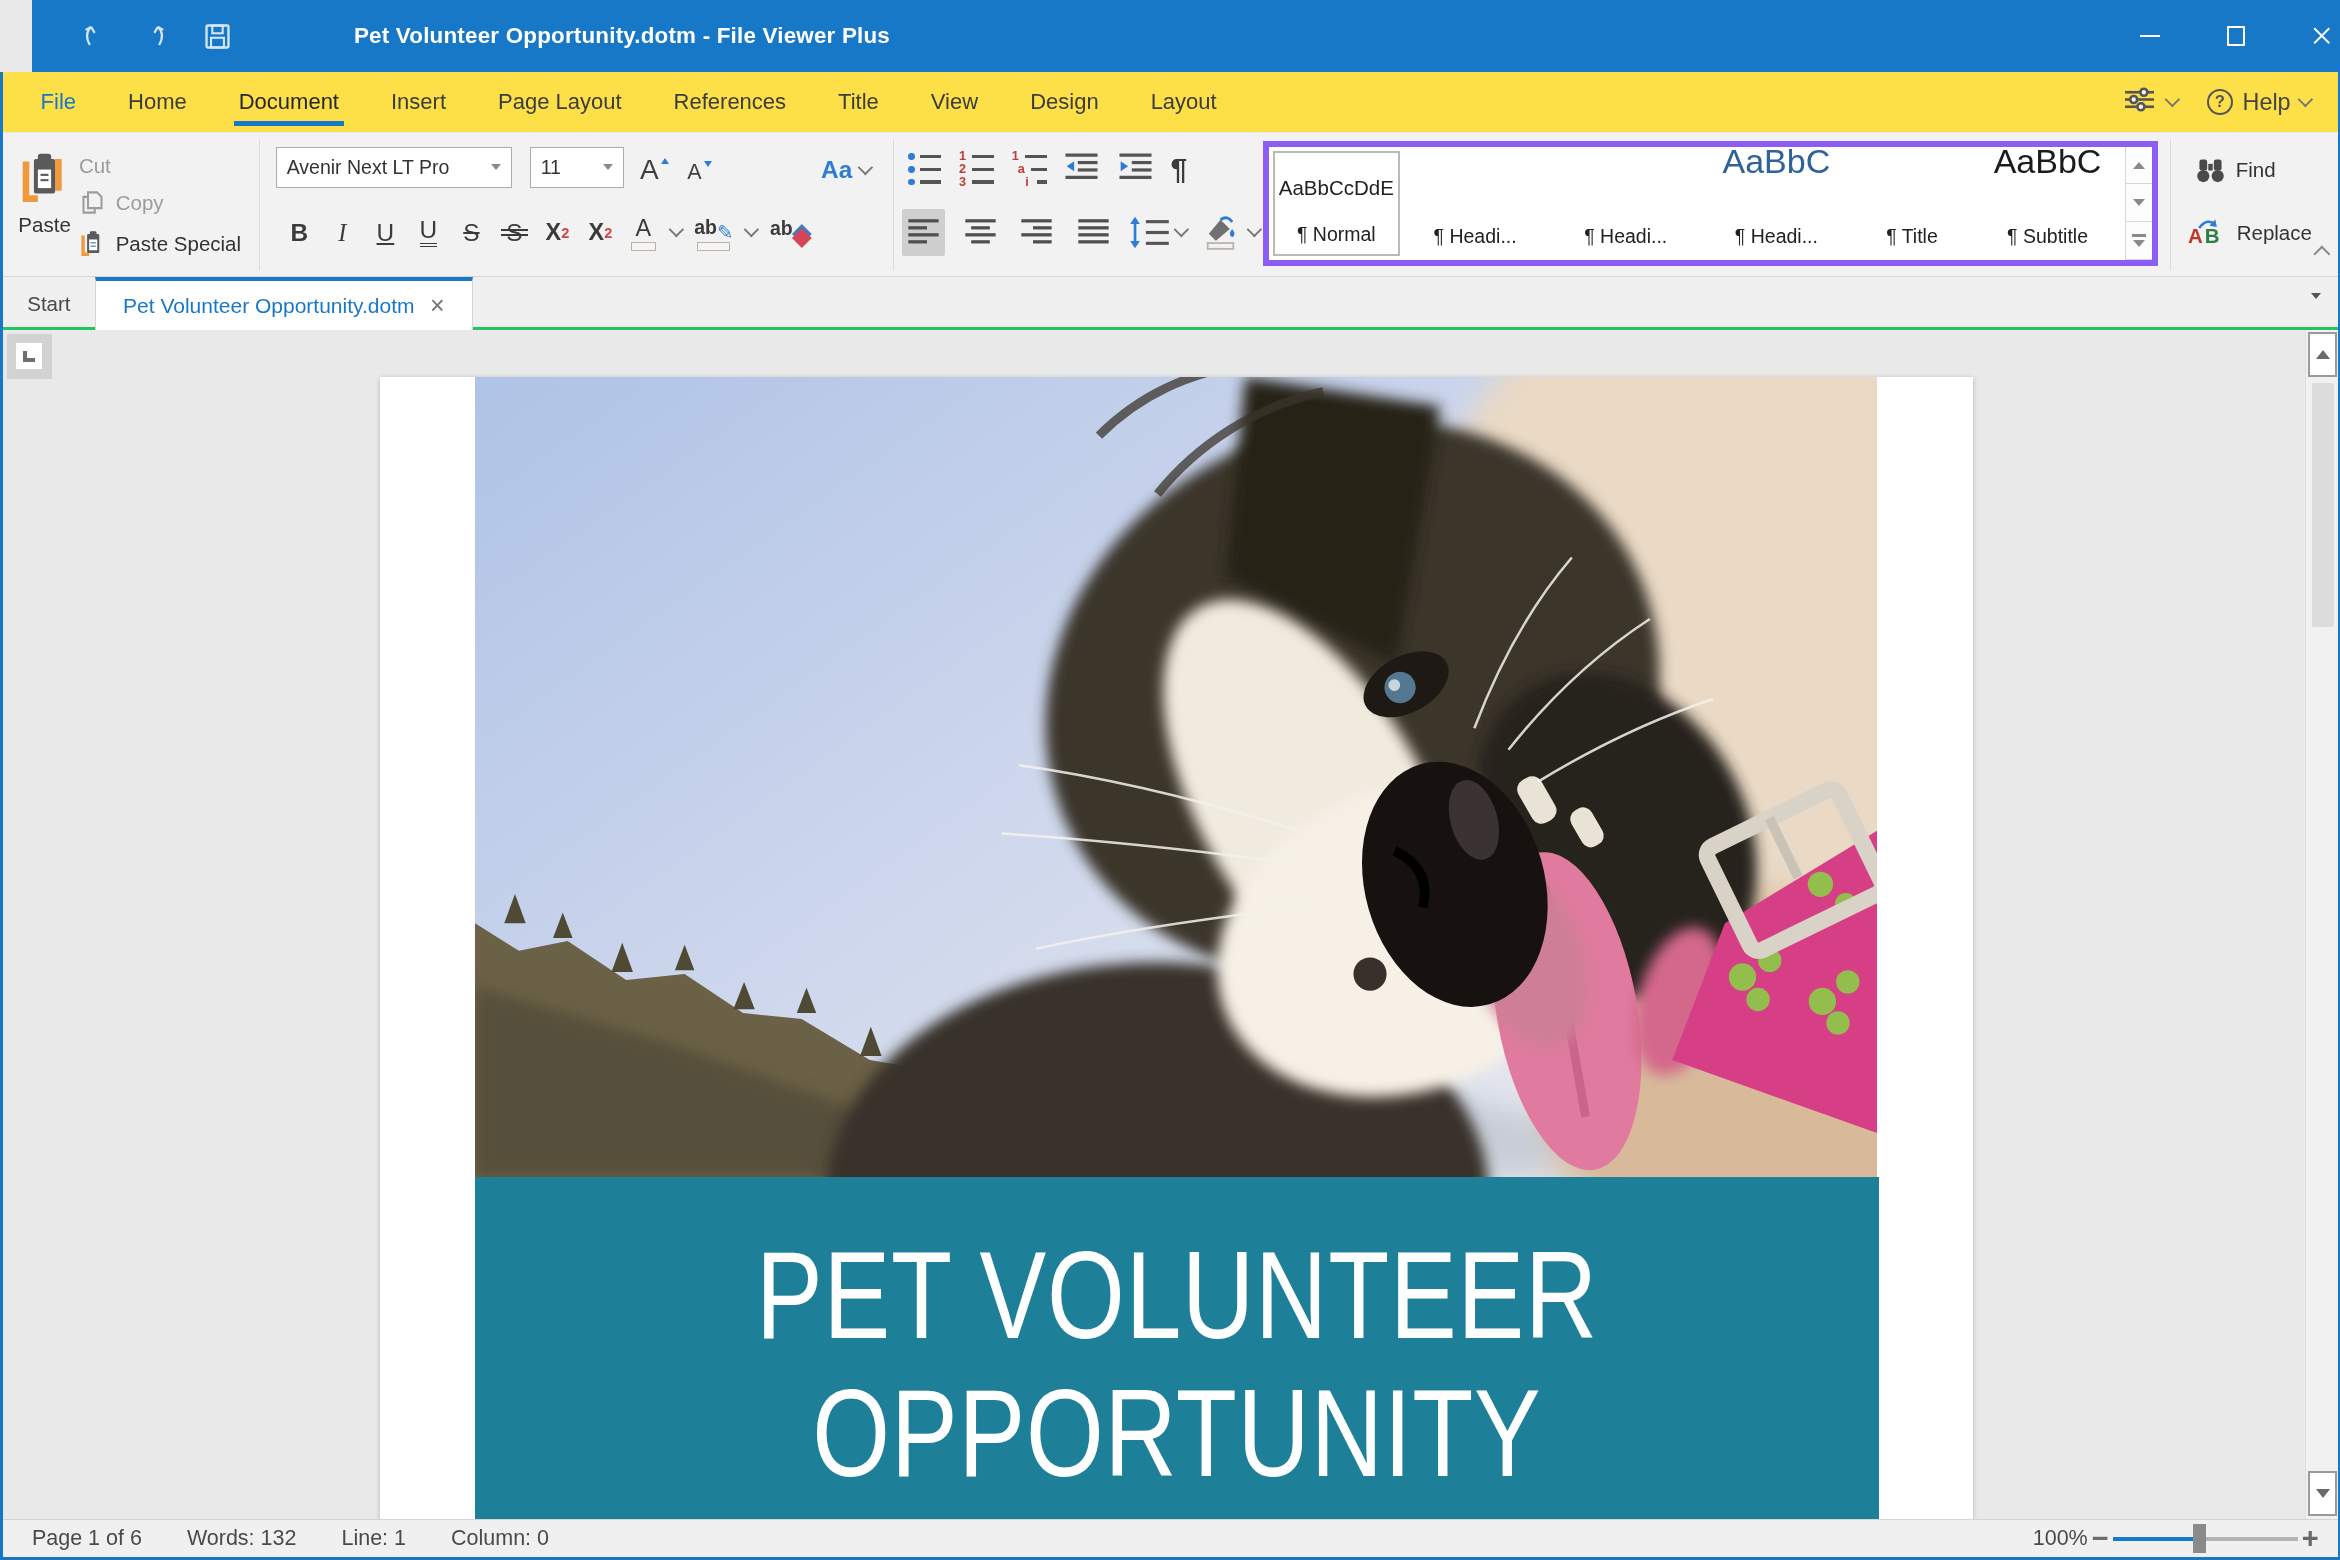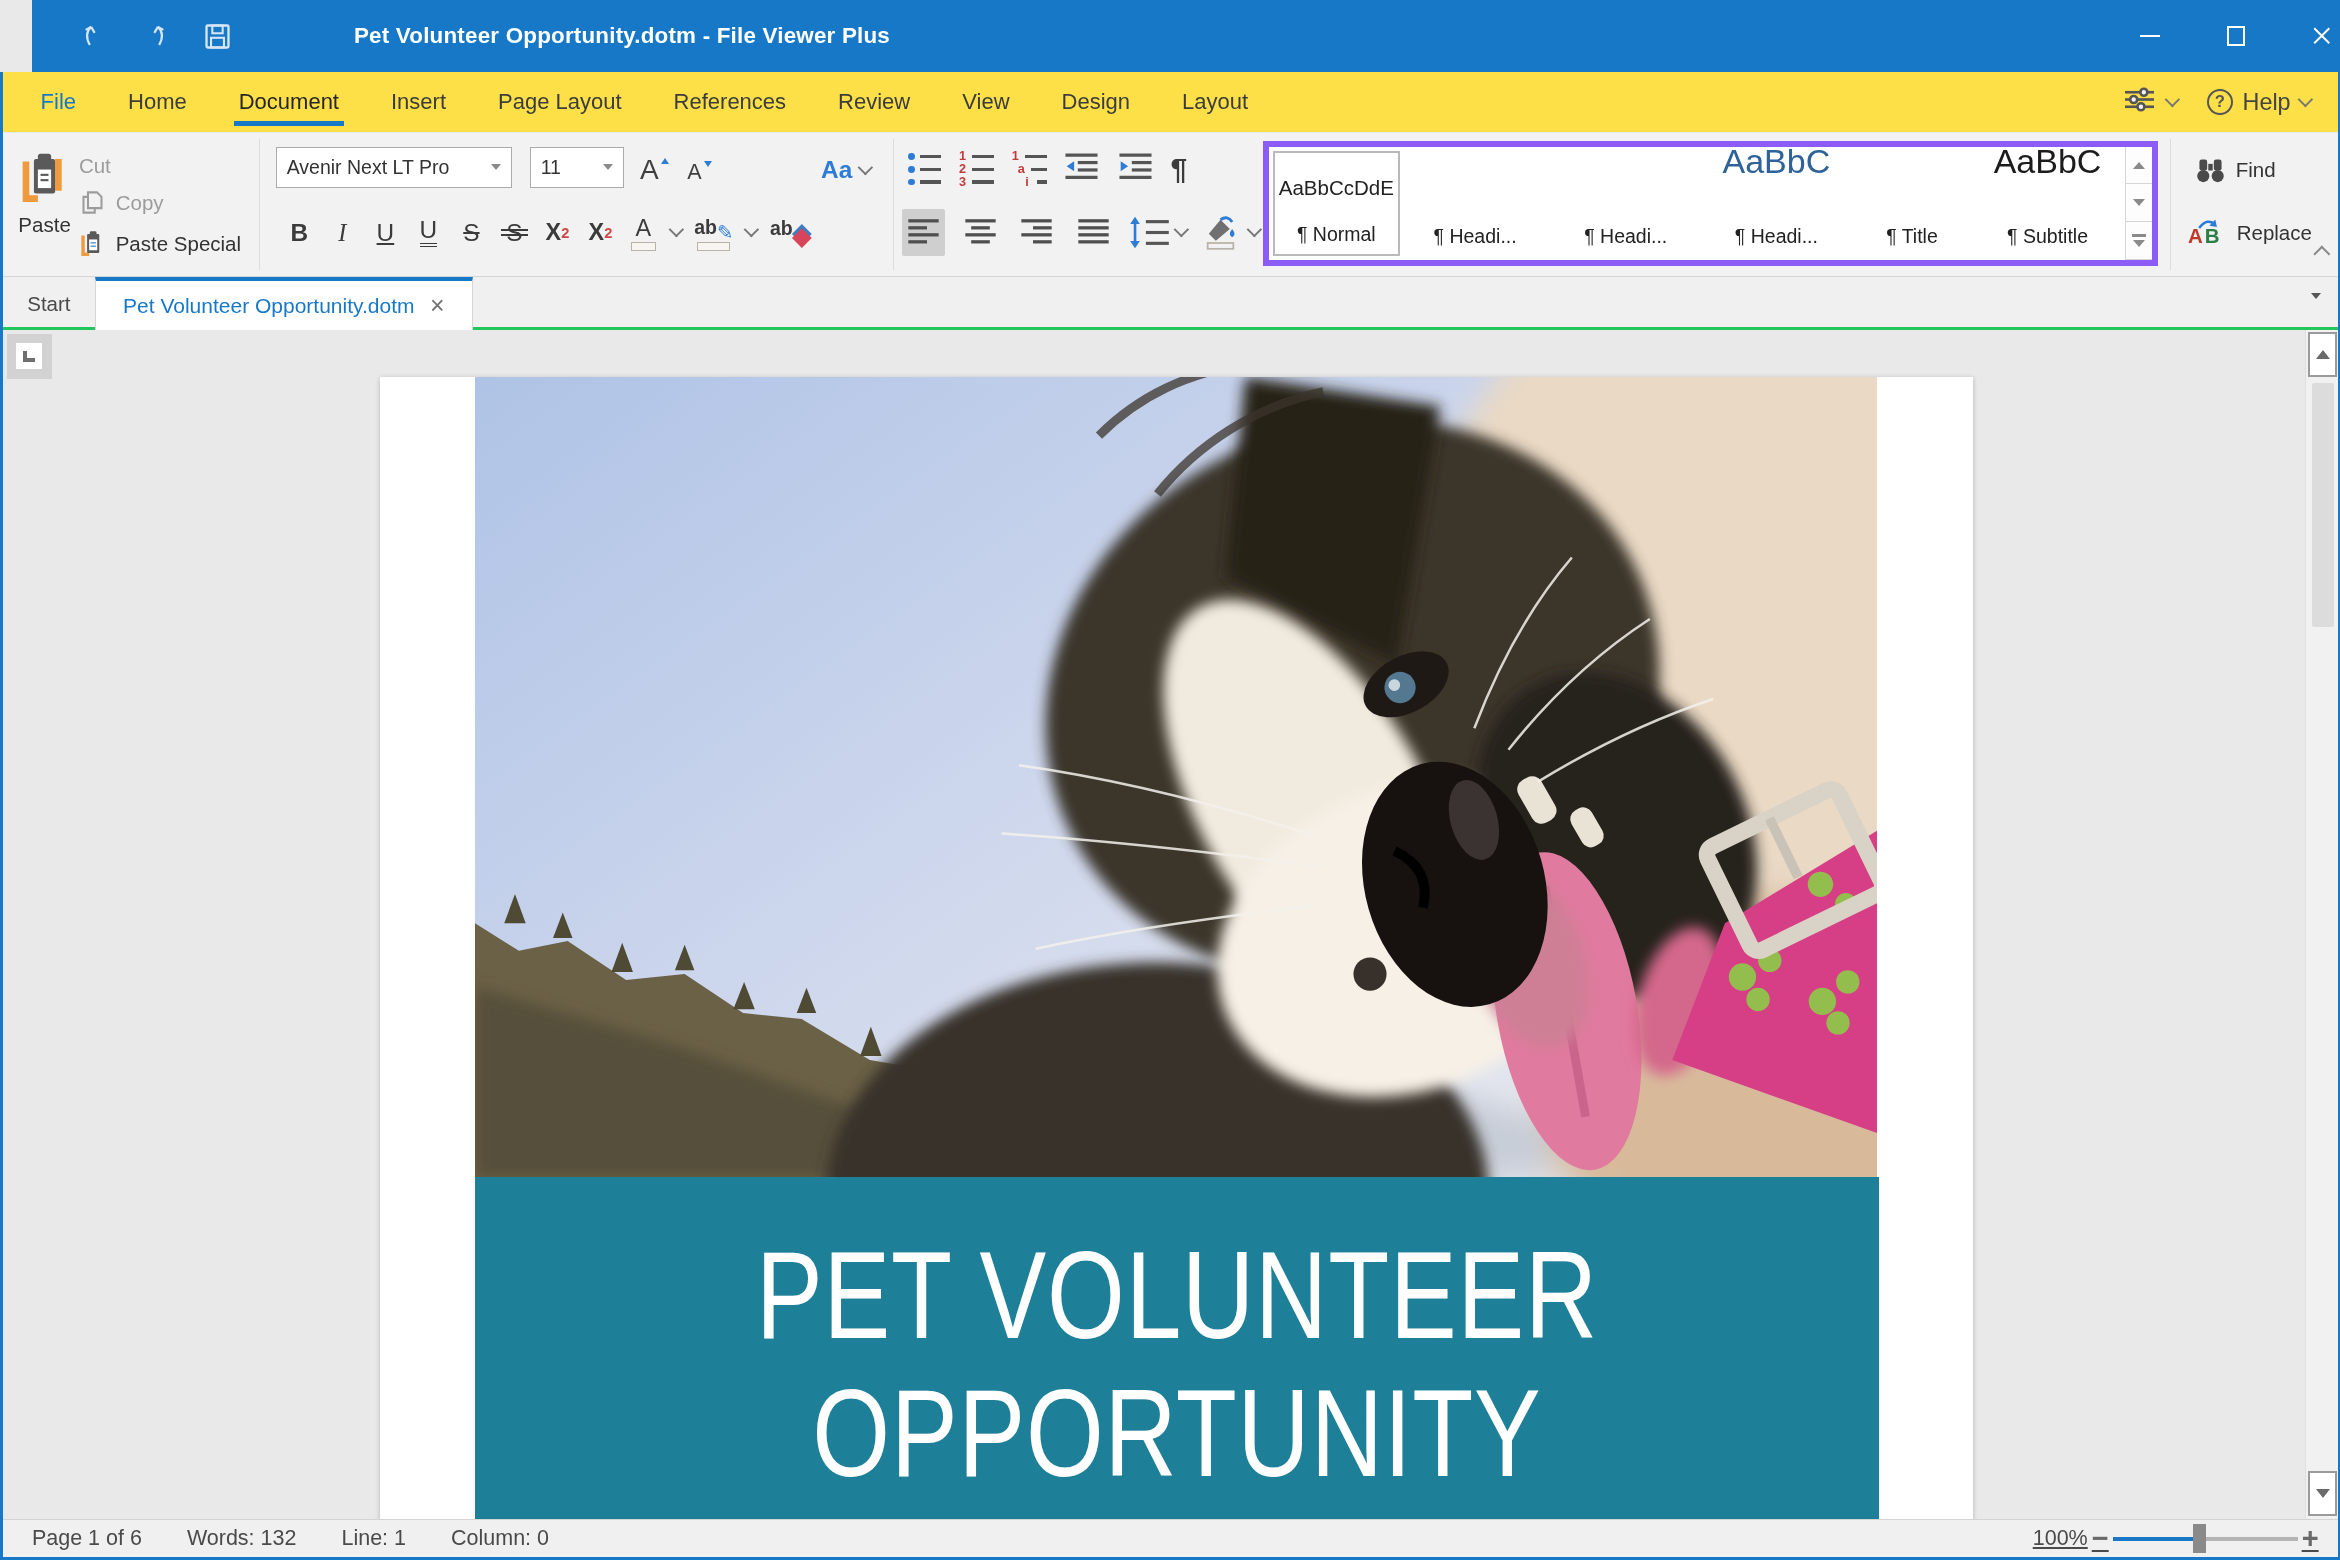--- a/index.html
+++ b/index.html
@@ -129,21 +129,21 @@
   .sb-btn { position:absolute; left:2px; width:29px; height:45px; background:#fff; border:2px solid #9a9a9a; display:flex; align-items:center; justify-content:center; }
   .sb-up { top:2px; } .sb-dn { bottom:3.9px; }
   .sb-thumb { position:absolute; left:5.9px; top:53px; width:21.5px; height:244px; background:#dcdcdc; border-radius:2px; }
   .tri-up-g { width:0;height:0;border-left:7.8px solid transparent;border-right:7.8px solid transparent;border-bottom:9.8px solid #6a6a6a; }
   .tri-dn-g { width:0;height:0;border-left:7.8px solid transparent;border-right:7.8px solid transparent;border-top:9.8px solid #6a6a6a; }
 
   
   .statusbar { position:absolute; left:2.9px; right:2.9px; bottom:2.9px; height:38px; background:#f0f0f0; border-top:1px solid #d4d4d4;
                display:flex; align-items:center; font-size:21.5px; color:#4a4a4a; z-index:40; }
   .sb-left { display:flex; gap:45px; padding-left:29px; }
-  .sb-zoom { position:absolute; right:19.5px; display:flex; align-items:center; gap:4px;text-decoration:underline; }
+  .sb-zoom { position:absolute; right:19.5px; display:flex; align-items:center; gap:4px; }
   .zoom-minus, .zoom-plus { color:#6a6a6a; font-size:29px; font-weight:bold; line-height:1; }
   .zoom-track { position:relative; width:185px; height:3.9px; background:#b4b4b4; }
   .zoom-fill { position:absolute; left:0; top:0; height:3.9px; width:86px; background:#1878C8; }
   .zoom-thumb { position:absolute; left:80px; top:-12.7px; width:13.7px; height:29px; background:#8a8a8a; }
 </style>
 </head>
 <body>
 
 <div class="app">
 
@@ -186,21 +186,21 @@
   </div>
 
   <div class="menubar">
     <div class="mb-tabs">
       <div class="mb-tab file">File</div>
       <div class="mb-tab">Home</div>
       <div class="mb-tab active">Document</div>
       <div class="mb-tab">Insert</div>
       <div class="mb-tab">Page Layout</div>
       <div class="mb-tab">References</div>
-      <div class="mb-tab">Review</div>
+      <div class="mb-tab">Title</div>
       <div class="mb-tab">View</div>
       <div class="mb-tab">Design</div>
       <div class="mb-tab">Layout</div>
     </div>
     <div class="mb-right">
       <div class="mb-group">
         <span>
           <svg width="35" height="29" viewBox="0 0 24 20">
               <g stroke="#555" stroke-width="1.8" fill="#f2f2f2">
                 <line x1="2" y1="5" x2="22" y2="5"></line>

